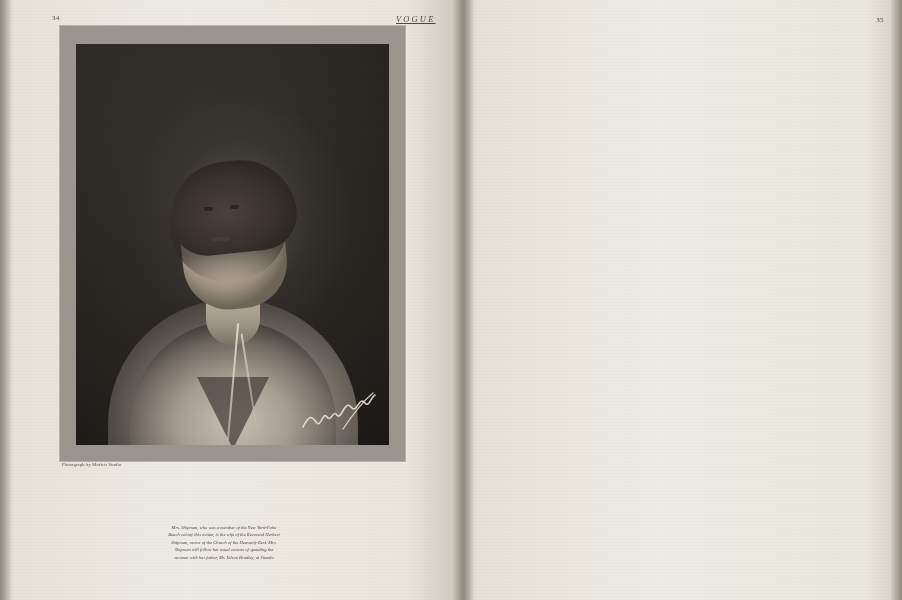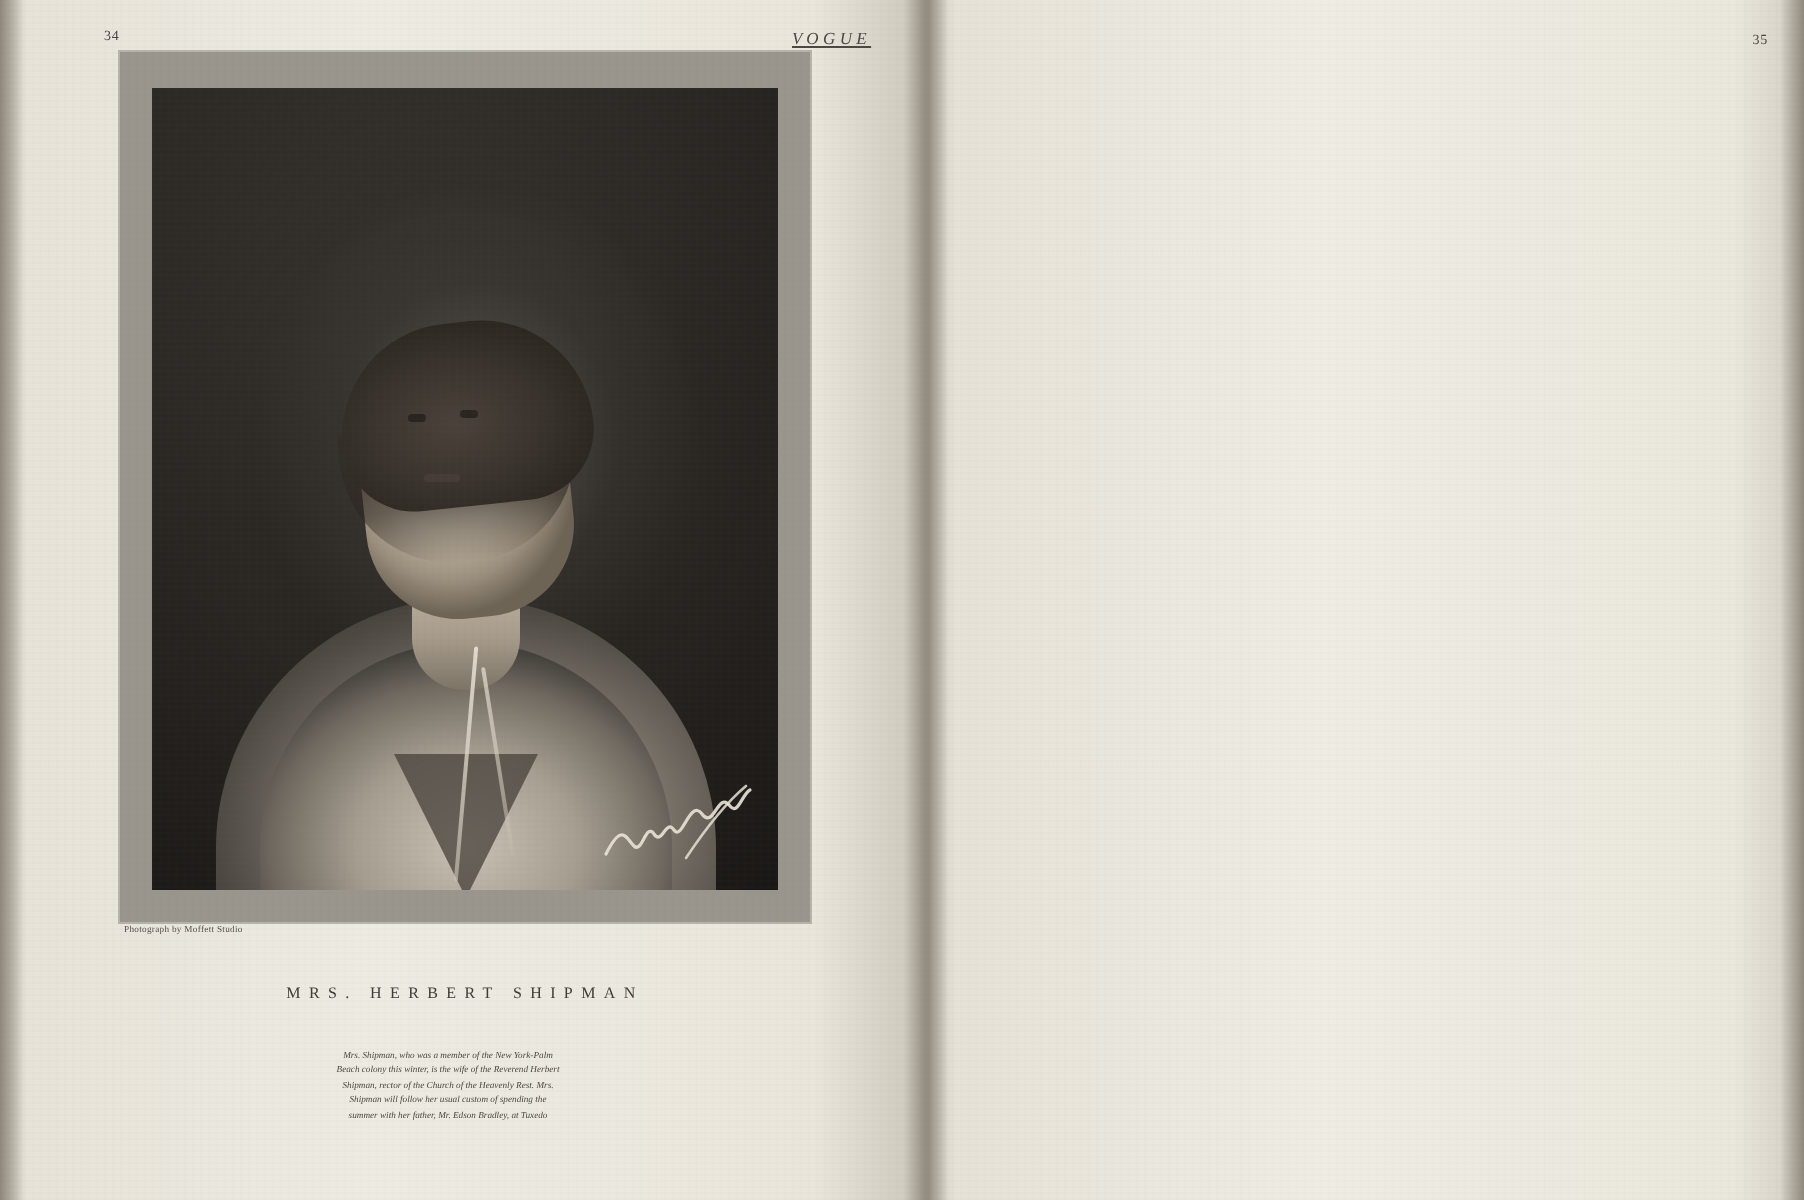--- a/index.html
+++ b/index.html
@@ -123,21 +123,20 @@
         </div>
         <svg class="sig" viewBox="0 0 80 46">
           <path d="M4 38 C12 22,14 30,18 34 C22 38,24 22,28 28 C32 34,34 20,38 26 C42 32,46 10,52 18 C58 26,60 6,66 14 C70 19,72 8,76 6" fill="none" stroke="#e8e2d6" stroke-width="1.6" stroke-linecap="round" opacity=".92"></path>
           <path d="M44 40 C52 28,62 14,74 4" fill="none" stroke="#e8e2d6" stroke-width="1.3" stroke-linecap="round" opacity=".85"></path>
         </svg>
       </div>
     </div>
 
     <div class="credit">Photograph by Moffett Studio</div>
 
-    <div class="plate-title">MRS.  HERBERT  SHIPMAN</div>
 
     <div class="cutline">Mrs. Shipman, who was a member of the New York-Palm Beach colony this winter, is the wife of the Reverend Herbert Shipman, rector of the Church of the Heavenly Rest. Mrs. Shipman will follow her usual custom of spending the summer with her father, Mr. Edson Bradley, at Tuxedo</div>
   </div>
 
   <div class="page page-right">
     <div class="edgeR"></div>
 
     <div class="folio folio-right">35</div>
 
   </div>

